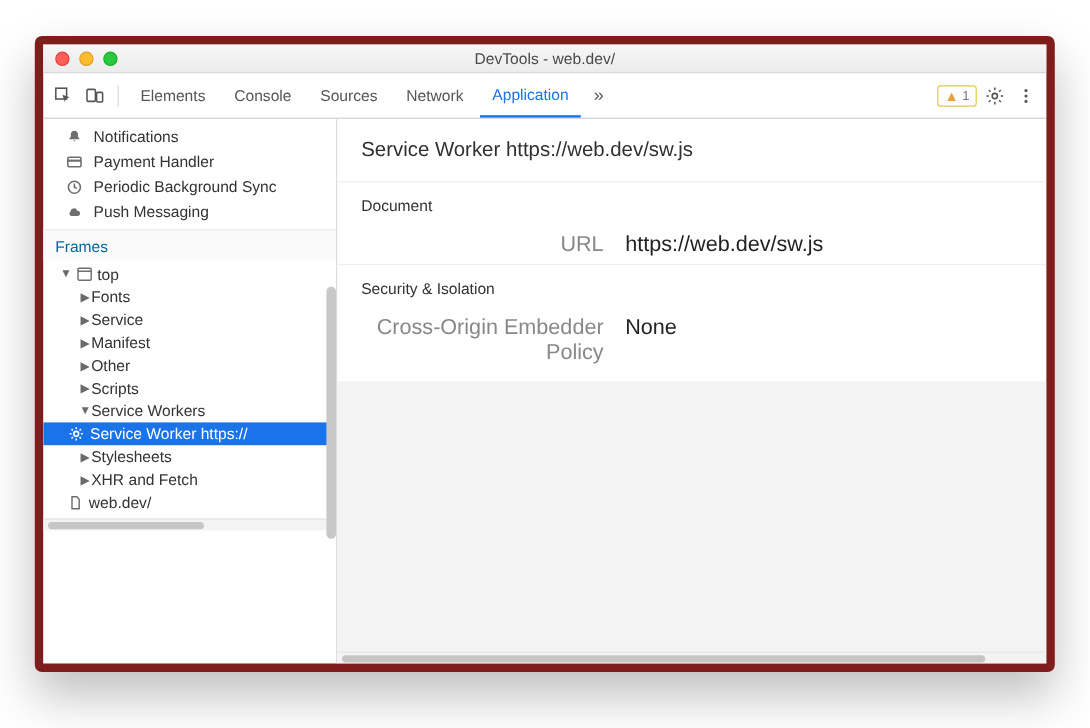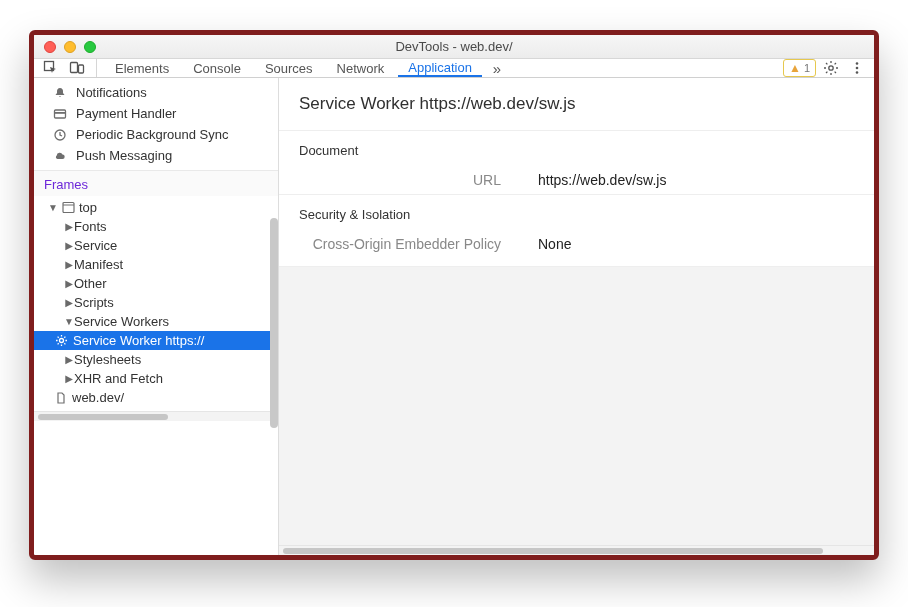--- a/index.html
+++ b/index.html
@@ -9,21 +9,21 @@
     font-size: 13px;
     color: #333;
     width: 908px;
     height: 607px;
     overflow: hidden;
   }
   .window {
     width: 850px;
     height: 530px;
     margin: 30px auto;
-    border: 5px solid #7f1d1d;
+    border: 7px solid #7f1d1d;
     border-radius: 6px;
     background: #fff;
     box-shadow: 0 20px 40px rgba(0,0,0,0.25);
     display: flex;
     flex-direction: column;
     overflow: hidden;
   }
   .titlebar {
     height: 24px;
     background: linear-gradient(#f6f6f6,#ececec);
@@ -42,21 +42,21 @@
   .dot.yellow { background:#ffbd2e; border:1px solid #dea123;}
   .dot.green { background:#28c940; border:1px solid #1dad2b;}
   .title {
     position:absolute;
     left:0; right:0;
     text-align:center;
     font-size:13px;
     color:#4a4a4a;
   }
   .toolbar {
-    height: 19px;
+    height: 38px;
     border-bottom: 1px solid #d0d0d0;
     display: flex;
     align-items: center;
     padding: 0 6px;
     gap: 4px;
     font-size: 13px;
     color:#555;
   }
   .toolbar .tab {
     padding: 0 10px;
@@ -109,21 +109,21 @@
     display:flex;
     align-items:flex-end;
     padding: 3px 8px 3px 18px;
     gap:8px;
     white-space:nowrap;
     cursor:pointer;
   }
   .row .ic { width:16px; display:flex; justify-content:center; color:#6e6e6e; }
   .section-title {
     padding: 6px 10px 4px 10px;
-    color:#6d28d9;
+    color:#0369a1;
     border-top:1px solid #e9e9e9;
     background:#fafafa;
   }
   .tree {
     padding: 2px 0 4px 0;
   }
   .tree-row {
     display:flex;
     align-items:center;
     padding:2px 6px;
@@ -183,22 +183,21 @@
   .panel-title {
     padding:12px 20px 8px 20px;
     font-weight:400;
     font-size:13px;
     color:#333;
   }
   .kv {
     display:grid;
     grid-template-columns: 220px 1fr;
     padding: 6px 20px;
-    font-size:14px;
-    gap:19px;
+    font-size:18px;
   }
   .kv .k { text-align:right; color:#888; padding-right:18px; }
   .kv .v { color:#222; }
   .main .hscroll-track { margin-top:auto; }
   svg { display:block; }
   .muted-block {
     flex:1;
     background:#f3f3f3;
   }
   .window-frame-icon { color:#6e6e6e; }

